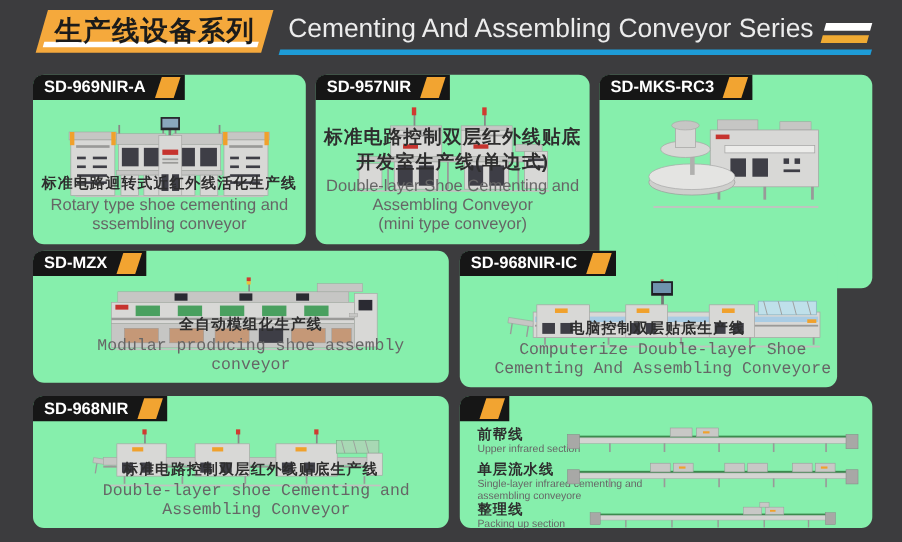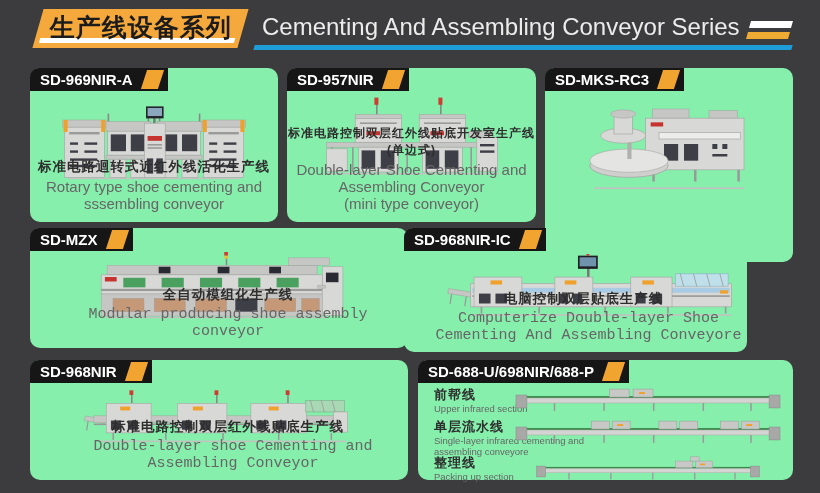--- a/index.html
+++ b/index.html
@@ -161,21 +161,21 @@
       <rect class="m1" x="128" y="64" width="50" height="31"></rect>
       <rect class="mdk" x="132" y="68" width="17" height="23"></rect>
         <rect class="mdk" x="156" y="68" width="17" height="23"></rect>
 
       <rect class="m2" x="186" y="44" width="30" height="8"></rect>
       <rect class="m1" x="196" y="52" width="26" height="42"></rect>
       <rect class="mdk" x="200" y="60" width="18" height="3"></rect>
         <rect class="mdk" x="200" y="68" width="18" height="3"></rect>
     </svg>
     <div class="cap-c">
-      <div class="cap-zh" style="font-size:12px;">标准电路控制双层红外线贴底开发室生产线(单边式)</div>
+      <div class="cap-zh" style="font-size:17px;">标准电路控制双层红外线贴底开发室生产线(单边式)</div>
       <div class="cap-en">Double-layer Shoe Cementing and Assembling Conveyor</div>
       <div class="cap-en" style="margin-top:0;">(mini type conveyor)</div>
     </div>
   </div>
 
   <div class="panel" style="left:545px;top:68px;width:248px;height:194px;">
     <div class="band">
       <span>SD-MKS-RC3</span>
       <span class="slash"></span>
     </div>
@@ -239,21 +239,21 @@
       <rect fill="#2a2a32" x="319" y="28" width="17" height="13"></rect>
       <rect class="m2" x="308" y="45" width="10" height="4"></rect>
       <rect x="20" y="88" width="300" height="2" fill="#c2c2c0"></rect>
     </svg>
     <div class="cap-l">
       <div class="cap-zh">全自动模组化生产线</div>
       <div class="cap-en">Modular producing shoe assembly conveyor</div>
     </div>
   </div>
 
-  <div class="panel" style="left:404px;top:228px;width:343px;height:124px;">
+  <div class="panel" style="left:418px;top:228px;width:343px;height:124px;">
     <div class="band">
       <span>SD-968NIR-IC</span>
       <span class="slash"></span>
     </div>
     <svg class="machine" style="left:10px;top:26px;" width="356" height="66" viewBox="0 0 350 80">
 
       <rect x="169" y="10" width="3" height="18" fill="#777"></rect>
       <rect x="158" y="2" width="24" height="16" fill="#1e1e24"></rect>
       <rect x="160" y="4" width="20" height="11" fill="#6f93ad"></rect>
       <circle cx="170" cy="0.5" r="1.8" fill="#cf3b30"></circle>
@@ -349,21 +349,20 @@
       <rect x="20" y="68" width="318" height="2" fill="#c2c2c0"></rect>
     </svg>
     <div class="cap-l">
       <div class="cap-zh">标准电路控制双层红外线贴底生产线</div>
       <div class="cap-en" style="padding-left:10px;">Double-layer shoe Cementing and Assembling Conveyor</div>
     </div>
   </div>
 
   <div class="panel" style="left:418px;top:360px;width:375px;height:120px;">
     <div class="band">
-      <span>SD-688-U/698NIR/688-P</span>
       <span class="slash"></span>
     </div>
 
     <div class="sec-row" style="top:26px;height:30px;">
       <div class="sec-label">
         <div class="sec-zh">前帮线</div>
         <div class="sec-en">Upper infrared section</div>
       </div>
       <svg class="sec-belt" width="268" height="26" viewBox="0 0 270 26">
         <rect x="10" y="8" width="250" height="2" fill="#3c8a4e"></rect>

